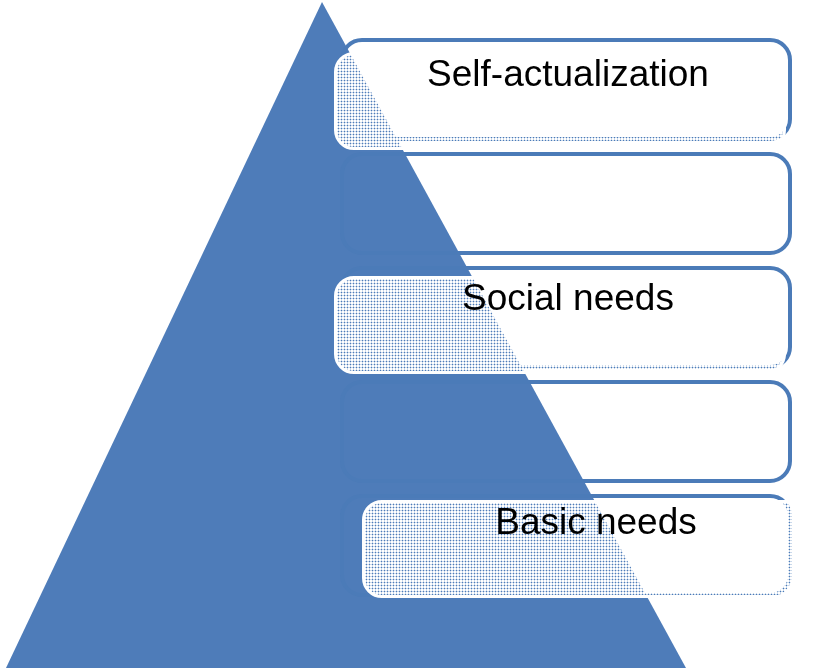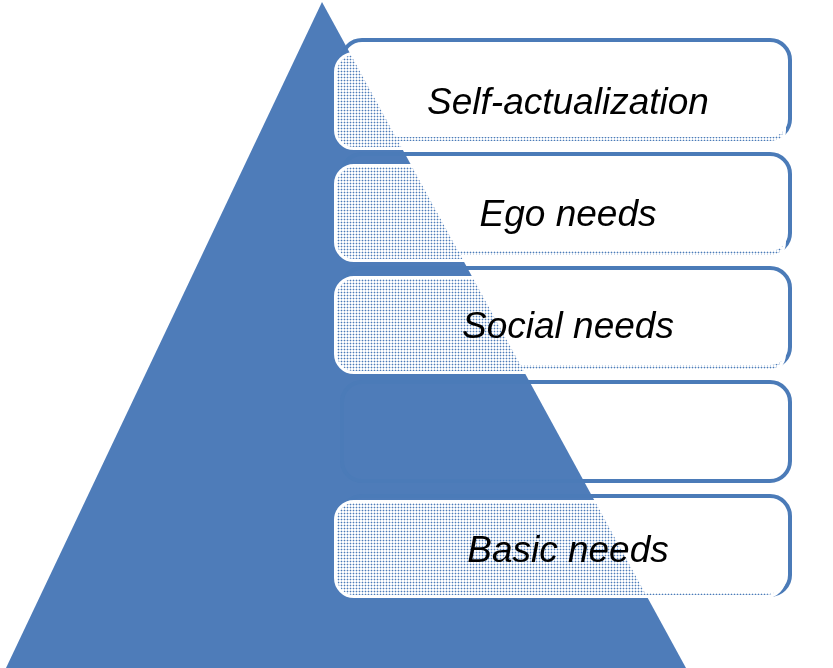--- a/index.html
+++ b/index.html
@@ -41,58 +41,54 @@
     width: 452px;
     height: 98px;
     box-sizing: border-box;
     border: 3px solid #ffffff;
     border-radius: 20px;
     background-color: transparent;
     background-image: radial-gradient(circle at 1.5px 1.5px,
                         rgba(255,255,255,0) 0.65px, #ffffff 1.15px);
     background-size: 3px 3px;
     display: flex;
-    align-items: center;
+    align-items: flex-start;
     justify-content: center;
     padding-left: 16px;
-    font-style: italic;
   }
   .back.r0 { top: 38px; }
   .back.r1 { top: 152px; }
   .back.r2 { top: 266px; }
   .back.r3 { top: 380px; }
   .back.r4 { top: 494px; }
   .front.r0 { top: 52px; }
   .front.r1 { top: 164px; }
   .front.r2 { top: 276px; }
   .front.r3 { top: 388px; }
-  .front.r4 { top: 500px; }
+  .front.r4 { top: 500px; margin-left: 28px; }
   .label {
     font-size: 37px;
     line-height: 1;
     color: #000000;
     white-space: nowrap;
   }
 </style>
 </head>
 <body>
 
 <div class="canvas">
 
   <div class="triangle"></div>
 
   <div class="back r0"></div>
   <div class="front r0">
     <span class="label">Self-actualization</span>
   </div>
 
   <div class="back r1"></div>
-  <div class="front r1">
-    <span class="label">Ego needs</span>
-  </div>
 
   <div class="back r2"></div>
   <div class="front r2">
     <span class="label">Social needs</span>
   </div>
 
   <div class="back r3"></div>
 
   <div class="back r4"></div>
   <div class="front r4">

